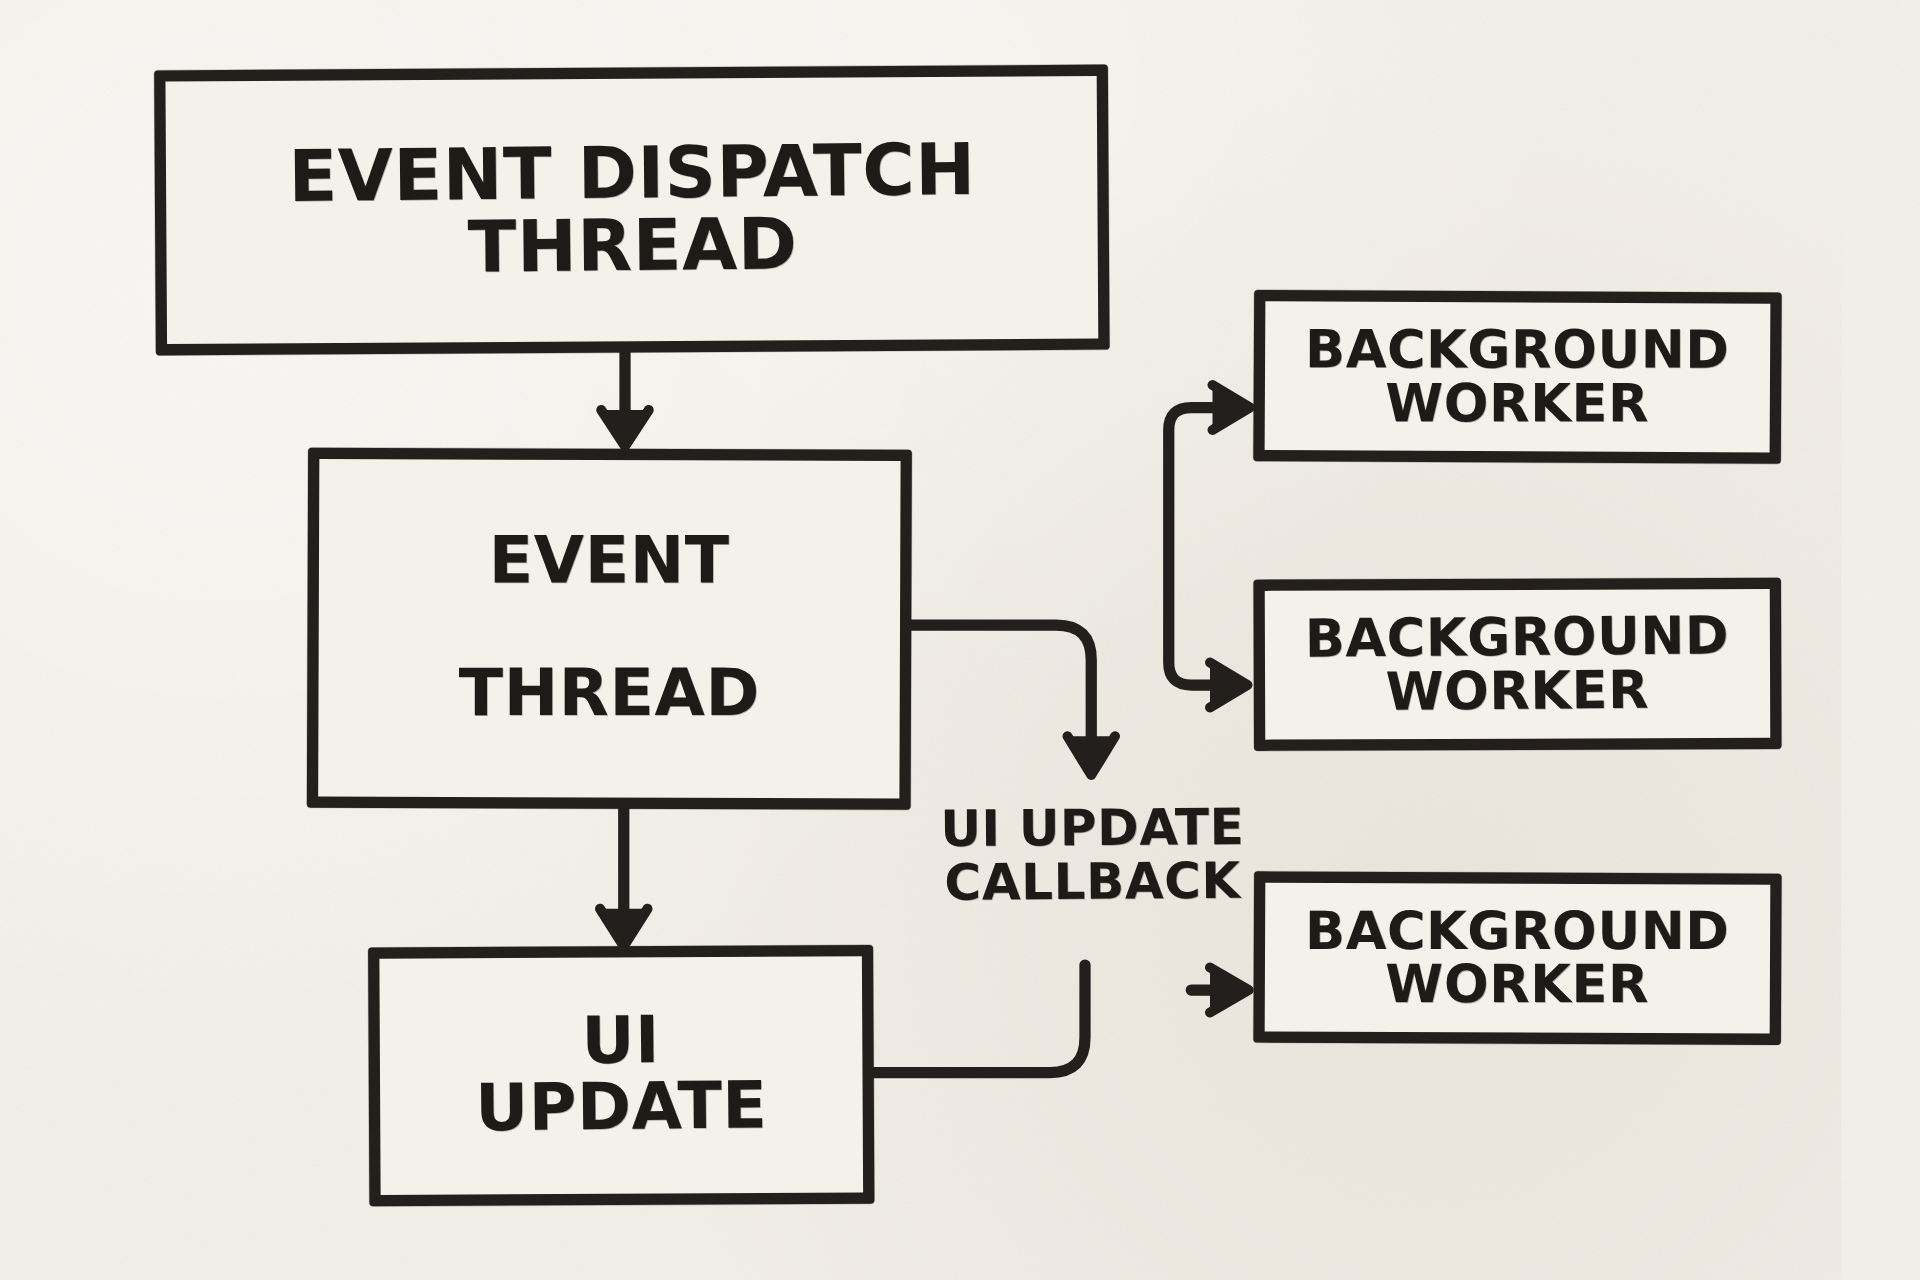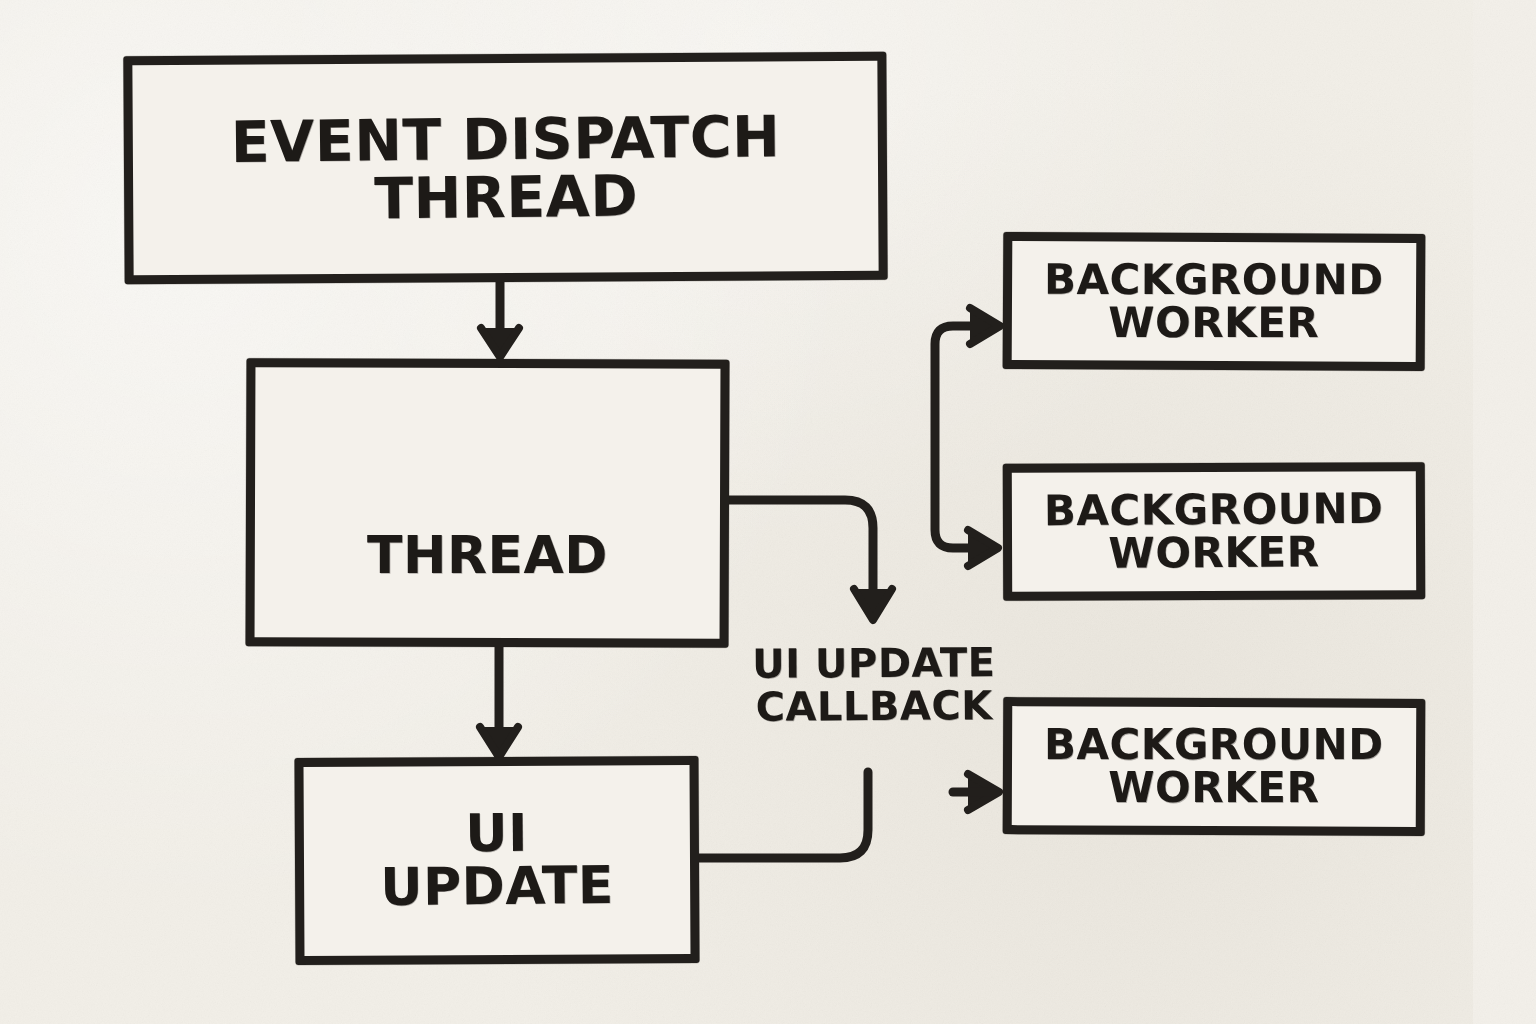--- a/index.html
+++ b/index.html
@@ -140,21 +140,21 @@
     <g fill="none" stroke="#221f1c" stroke-width="9" stroke-linecap="round">
       <path d="M 953 792 L 996 792"></path>
     </g>
   </svg>
 
   <div class="node" id="node-edt-outer">
     <span class="lbl"><span>EVENT DISPATCH</span><br><span>THREAD</span></span>
   </div>
 
   <div class="node" id="node-edt-inner">
-    <span class="lbl"><br><br><span>THREAD</span></span>
+    <span class="lbl"><span>EVENT</span><br><br><span>THREAD</span></span>
   </div>
 
   <div class="node" id="node-ui-update">
     <span class="lbl"><span>UI</span><br><span>UPDATE</span></span>
   </div>
 
   <div class="node" id="node-worker-0">
     <span class="lbl"><span>BACKGROUND</span><br><span>WORKER</span></span>
   </div>
 

